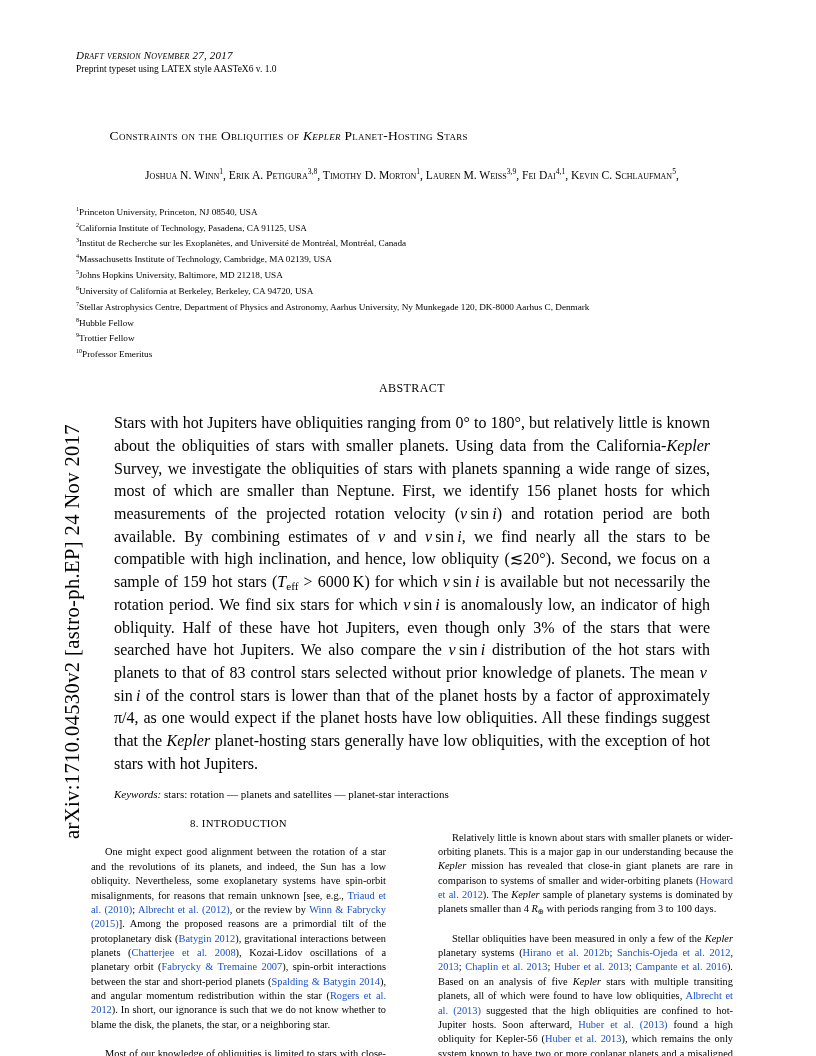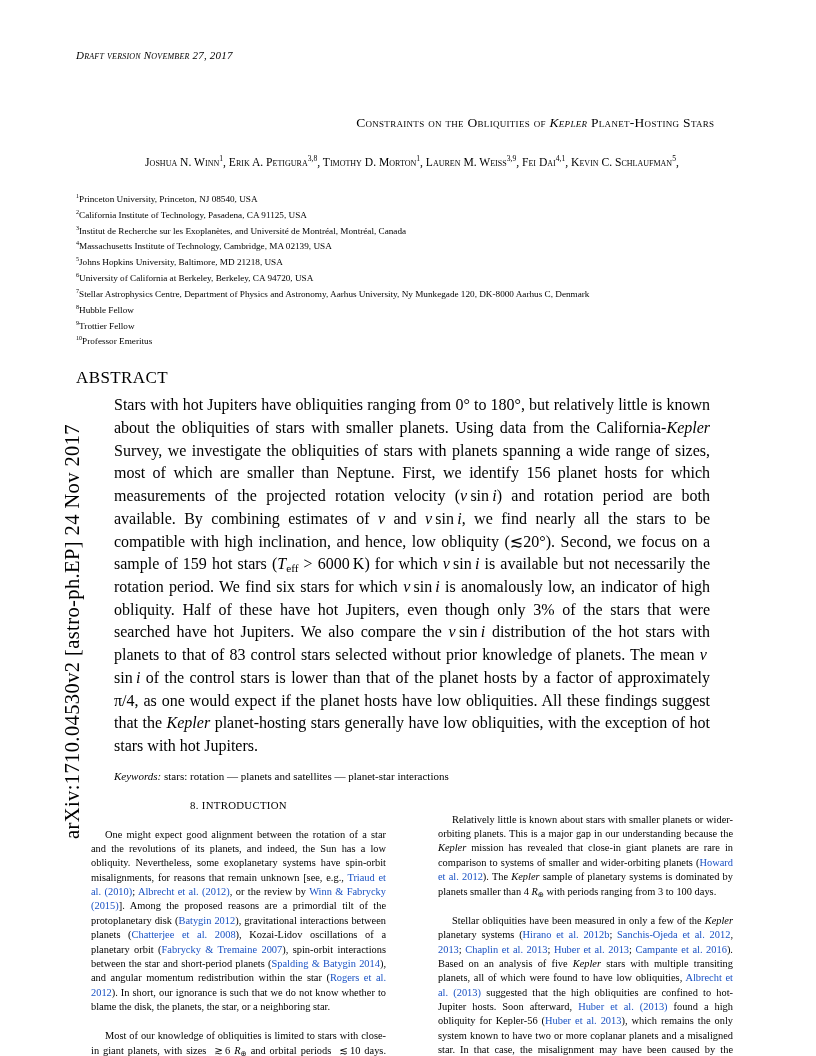--- a/index.html
+++ b/index.html
@@ -47,21 +47,21 @@
     font-size: 11px;
     letter-spacing: 0.2px;
   }
   .draft-line2 {
     font-size: 9.5px;
   }
   .latex-logo {
     font-size: 9.5px;
   }
   .title {
-    text-align: right;
+    text-align: left;
     font-variant: small-caps;
     font-size: 13.5px;
     letter-spacing: 0.3px;
     margin: 0 auto 22px auto;
     width: 90%;
   }
   .title .ital {
     font-style: italic;
   }
   .authors {
@@ -78,25 +78,25 @@
   }
   .affils {
     font-size: 9.2px;
     line-height: 1.72;
     margin-bottom: 18px;
   }
   .affils div {
     white-space: nowrap;
   }
   .abstract-head {
-    text-align: left;
-    font-size: 17px;
+    text-align: center;
+    font-size: 12px;
     font-variant: small-caps;
     letter-spacing: 0.4px;
-    margin: 10px 0 6px 0;
+    margin: 10px 0 16px 0;
   }
   .abstract-body {
     font-size: 16px;
     line-height: 1.42;
     text-align: justify;
     margin: 0 38px 12px 38px;
     text-indent: 0;
   }
   .keywords {
     font-size: 11px;
@@ -141,20 +141,21 @@
 <body>
 
 <div class="page">
 
   <div class="arxiv-stamp">arXiv:1710.04530v2  [astro-ph.EP]  24 Nov 2017</div>
 
   <div class="content">
 
     <div class="draft-head">
       <div class="draft-line1">Draft version November 27, 2017</div>
+      <div class="draft-line2"><span>Preprint typeset using </span><span class="latex-logo">LATEX</span><span> style AASTeX6 v. 1.0</span></div>
     </div>
 
     <div class="title"><span>Constraints on the Obliquities of </span><span class="ital">Kepler</span><span> Planet-Hosting Stars</span></div>
 
     <div class="authors">
       <div>
         Joshua N. Winn<sup>1</sup>, Erik A. Petigura<sup>3,8</sup>, Timothy D. Morton<sup>1</sup>, Lauren M. Weiss<sup>3,9</sup>, Fei Dai<sup>4,1</sup>, Kevin C. Schlaufman<sup>5</sup>,
       </div>
     </div>
 

